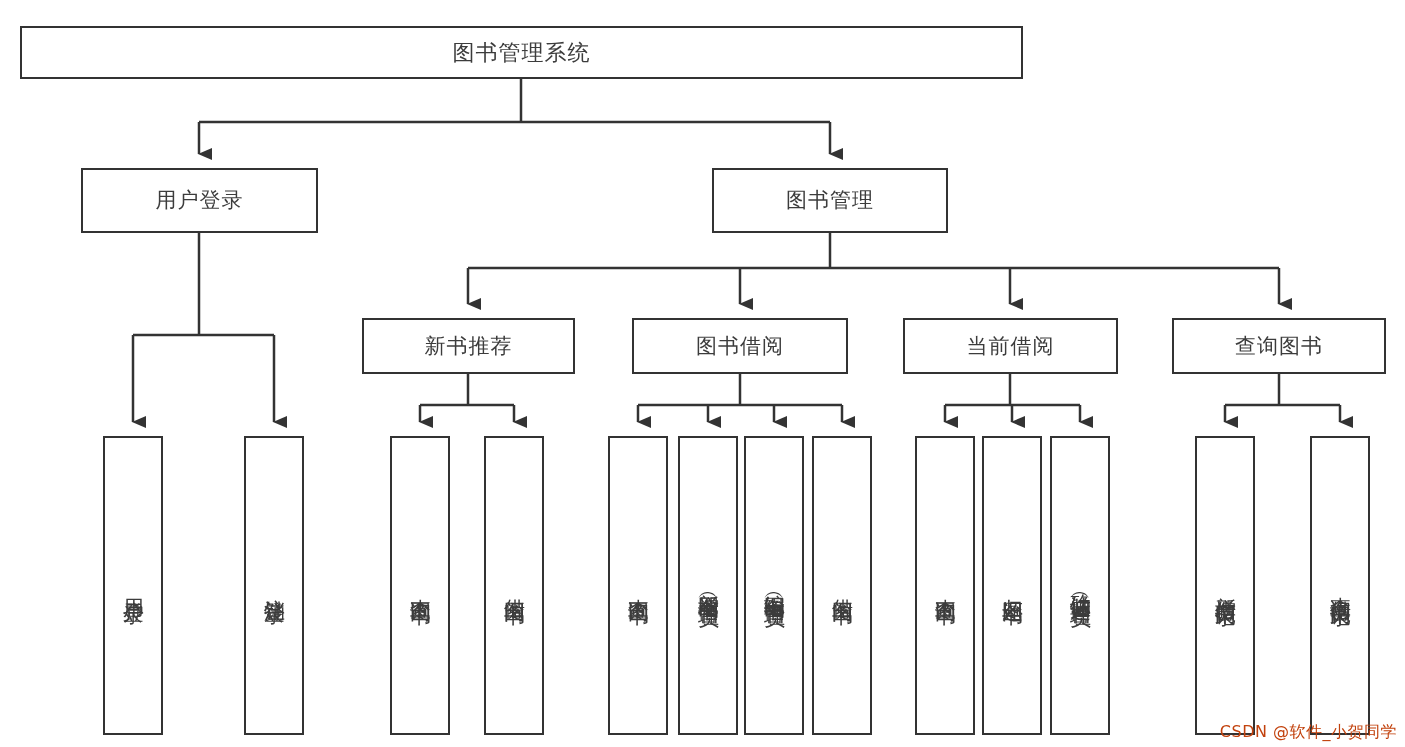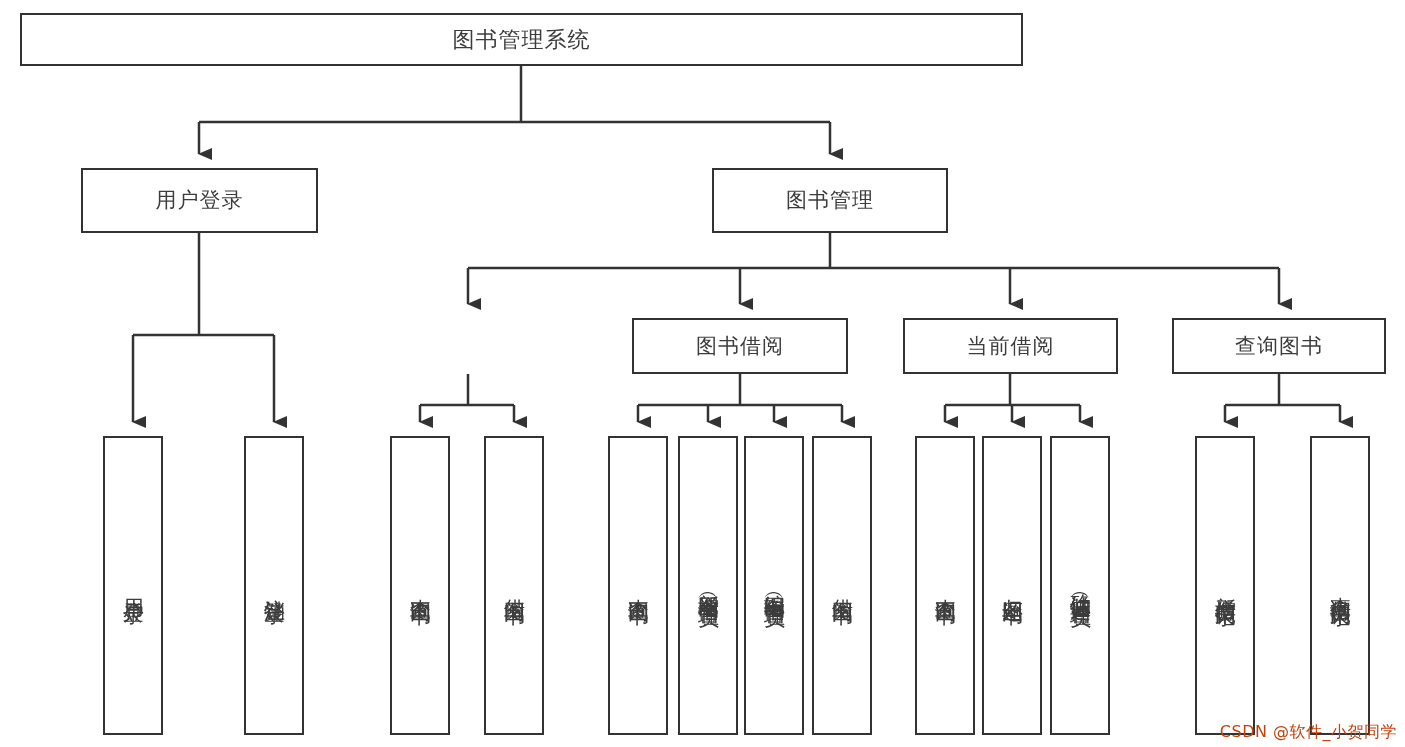--- a/index.html
+++ b/index.html
@@ -53,20 +53,21 @@
     writing-mode: vertical-rl;
     text-orientation: upright;
     white-space: normal;
     line-height: 1.18;
   }
   .node .label {
     display: block;
   }
   #title-node {
     font-size: 22px;
+    margin-top: 13px;
   }
   #watermark {
     position: absolute;
     right: 8px;
     bottom: 4px;
     font-size: 16px;
     color: #c2410c;
     letter-spacing: 0.5px;
     white-space: nowrap;
   }
@@ -132,20 +133,23 @@
   </div>
 
   <div class="node horiz" style="left:81px; top:168px; width:237px; height:65px;">
     <span class="label">用户登录</span>
   </div>
 
   <div class="node horiz" style="left:712px; top:168px; width:236px; height:65px;justify-content:center;">
     <span class="label">图书管理</span>
   </div>
 
+  <div class="node horiz" style="left:362px; top:318px; width:213px; height:56px;">
+    <span class="label">新书推荐</span>
+  </div>
 
   <div class="node horiz" style="left:903px; top:318px; width:215px; height:56px;">
     <span class="label">当前借阅</span>
   </div>
 
   <div class="node horiz" style="left:632px; top:318px; width:216px; height:56px;">
     <span class="label">图书借阅</span>
   </div>
 
   <div class="node horiz" style="left:1172px; top:318px; width:214px; height:56px;">

